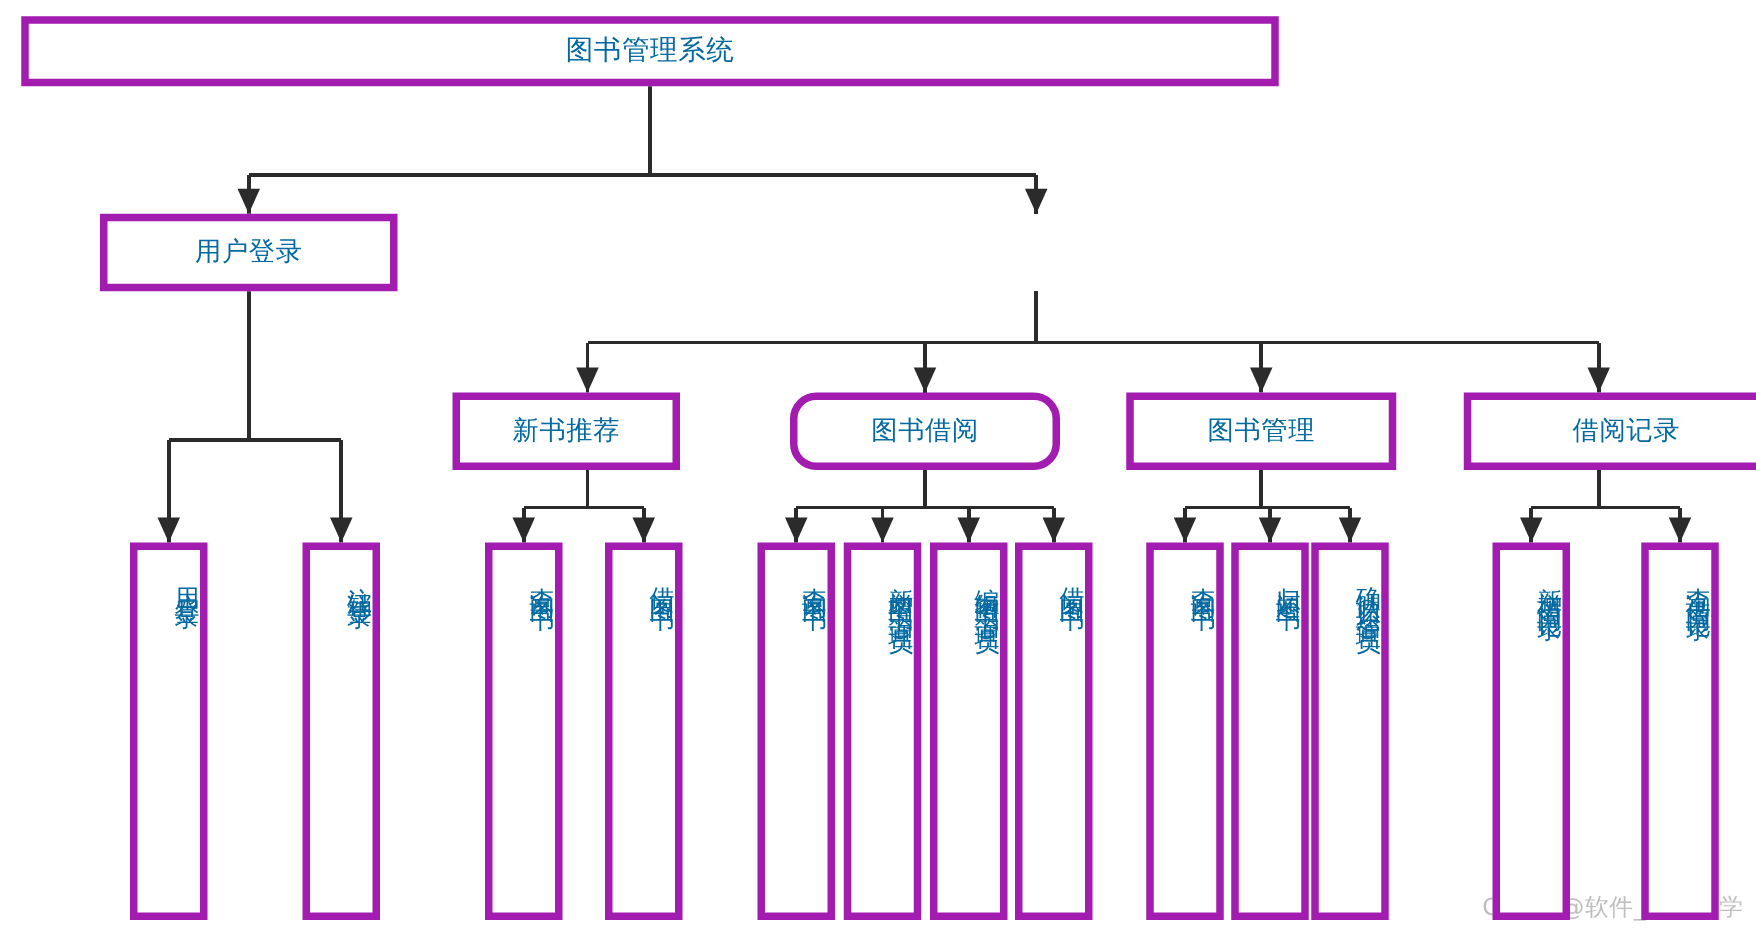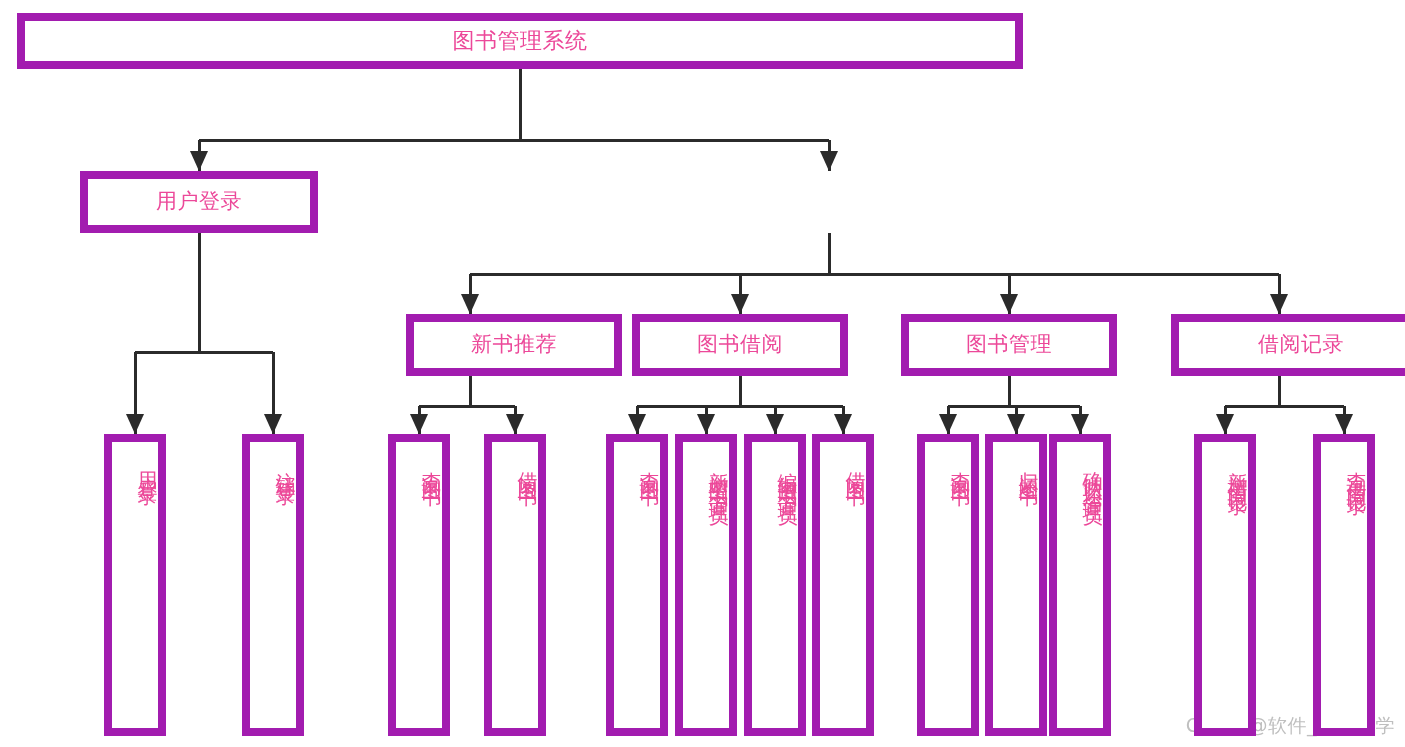--- a/index.html
+++ b/index.html
@@ -24,25 +24,25 @@
     left: 0;
     top: 0;
     width: 1405px;
     height: 747px;
     pointer-events: none;
   }
   .node {
     position: absolute;
     box-sizing: border-box;
     background: #ffffff;
-    border: 8px solid #a21caf;
+    border: 6px solid #a21caf;
     display: flex;
     align-items: center;
     justify-content: center;
-    color: #ec4899;
+    color: #0369a1;
   }
   .node.horiz {
     font-size: 21px;
     letter-spacing: 0.5px;
     line-height: 1.1;
   }
   .node.root {
     font-size: 22px;
   }
   .node.vert {
@@ -131,24 +131,24 @@
       <path d="M 1335 414 L 1353 414 L 1344 434 Z" fill="#2b2b2b"></path>
     </svg>
 
   <div class="watermark">CSDN @软件_小贺同学</div>
 <div class="node root horiz" style="left: 17px; top: 13px; width: 1006px; height: 56px;">
       <span class="hlabel">图书管理系统</span>
     </div>
     <div class="node horiz" style="left: 80px; top: 171px; width: 238px; height: 62px;">
       <span class="hlabel">用户登录</span>
     </div>
-    <div class="node horiz" style="left: 362px; top: 314px; width: 216px; height: 62px; margin-left: 44px;">
+    <div class="node horiz" style="left: 362px; top: 314px; width: 182px; height: 62px;">
       <span class="hlabel">新书推荐</span>
     </div>
-    <div class="node horiz" style="left: 632px; top: 314px; width: 216px; height: 62px;">
+    <div class="node horiz" style="left: 632px; top: 314px; width: 216px; height: 62px; border-radius: 21px;">
       <span class="hlabel">图书借阅</span>
     </div>
     <div class="node horiz" style="left: 901px; top: 314px; width: 216px; height: 62px;">
       <span class="hlabel">图书管理</span>
     </div>
     <div class="node horiz" style="left: 1171px; top: 314px; width: 260px; height: 62px;">
       <span class="hlabel">借阅记录</span>
     </div>
     <div class="node vert" style="left: 104px; top: 434px; width: 62px; height: 302px;">
       <span class="vlabel">用户登录</span>

